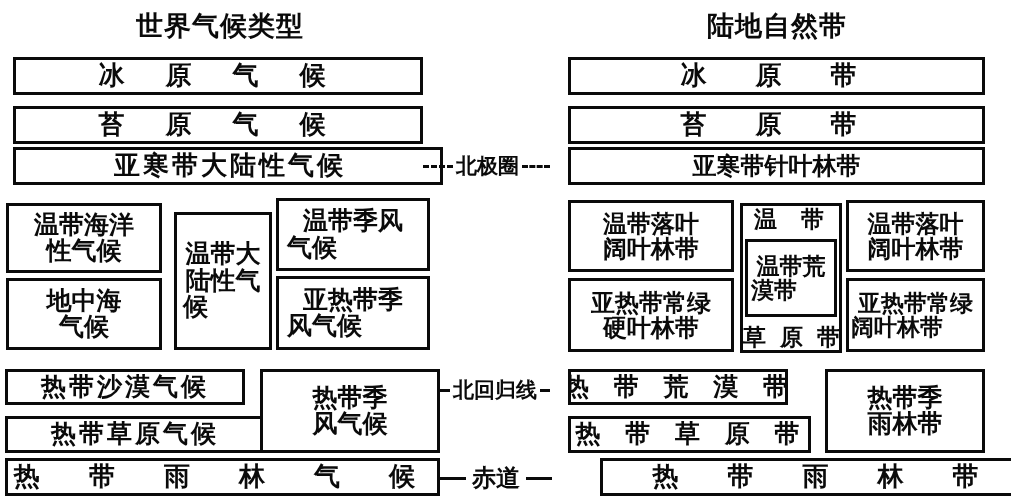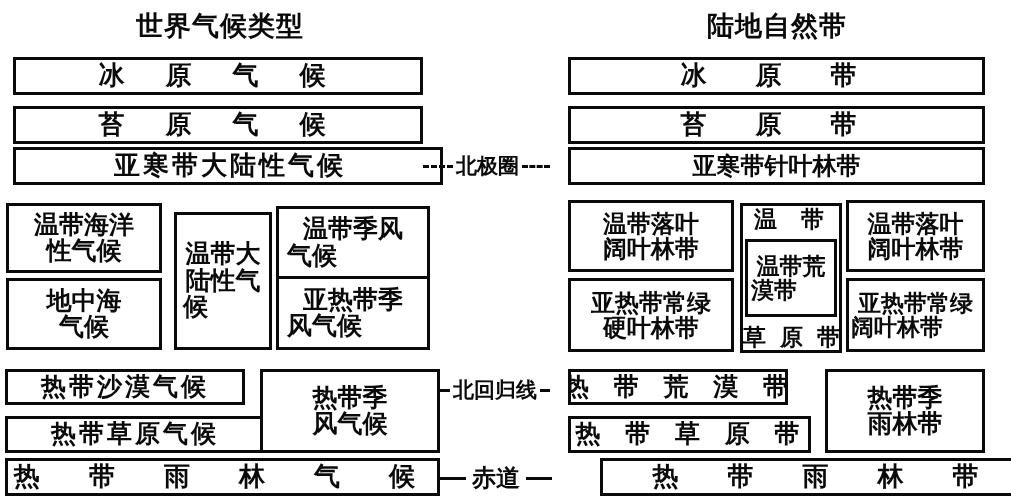--- a/index.html
+++ b/index.html
@@ -103,21 +103,21 @@
     <span class="ln t25">地中海</span>
     <span class="ln t25">气候</span>
   </div>
 
   <div class="box" style="left:174px; top:212px; width:98px; height:138px;">
     <span class="ln t25">温带大</span>
     <span class="ln t25">陆性气</span>
     <span class="ln t25" style="align-self:flex-start; padding-left:6px;">候</span>
   </div>
 
-  <div class="box" style="left:276px; top:198px; width:154px; height:73px;margin-top:8px;">
+  <div class="box" style="left:276px; top:198px; width:154px; height:73px;">
     <span class="ln t25">温带季风</span>
     <span class="ln t25" style="align-self:flex-start; padding-left:8px;">气候</span>
   </div>
   <div class="box" style="left:276px; top:276px; width:154px; height:74px;">
     <span class="ln t25">亚热带季</span>
     <span class="ln t25" style="align-self:flex-start; padding-left:8px;">风气候</span>
   </div>
 
   <div class="box" style="left:5px; top:369px; width:240px; height:36px;">
     <span class="ln t25 sp3">热带沙漠气候</span>

